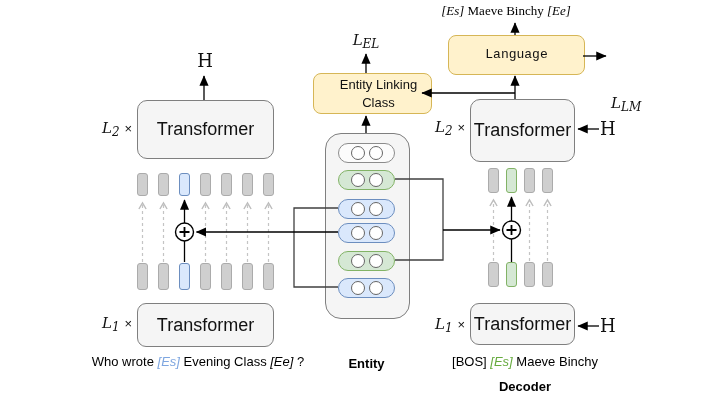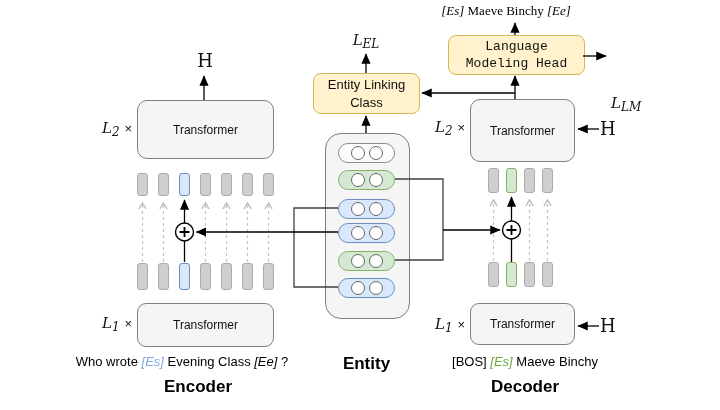--- a/index.html
+++ b/index.html
@@ -1,21 +1,21 @@
 <!DOCTYPE html>
 <html><head>
 <meta charset="utf-8">
 <style>
   html,body{margin:0;padding:0;background:#ffffff;}
   .canvas{position:relative;width:720px;height:410px;background:#ffffff;overflow:hidden;
           font-family:"Liberation Sans",sans-serif;color:#000;}
   .abs{position:absolute;}
   
   .tbox{position:absolute;background:#F5F5F5;border:1px solid #7F7F7F;border-radius:10px;
-        display:flex;align-items:center;justify-content:center;font-size:12px;color:#111;}
+        display:flex;align-items:center;justify-content:center;font-size:18px;color:#111;}
   .ybox{position:absolute;background:#FFF2CC;border:1px solid #D6B656;border-radius:8px;
         display:flex;flex-direction:column;align-items:center;justify-content:center;
         font-size:13px;line-height:1.32;color:#111;text-align:center;}
   .membox{position:absolute;background:#F5F5F5;border:1px solid #7F7F7F;border-radius:16px;}
   
   .trow{position:absolute;display:flex;}
   .enc-row{gap:10px;}
   .dec-row{gap:7px;}
   .token{width:11px;border-radius:3px;box-sizing:border-box;}
   #enc-top-row .token{height:23px;}
@@ -30,21 +30,21 @@
   .pill.plain{background:#FCFCFC;border:1px solid #8C8C8C;}
   .pill.blue{background:#DAE8FC;border:1px solid #6C8EBF;}
   .pill.green{background:#D5E8D4;border:1px solid #82B366;}
   .cell{width:14px;height:14px;border-radius:50%;background:#FFFFFF;border:1px solid #666;box-sizing:border-box;}
   
   .math{font-family:"DejaVu Serif",serif;font-style:italic;font-size:15px;color:#111;}
   .math .msub{font-size:12px;font-style:italic;vertical-align:-3px;letter-spacing:0;}
   .mtimes{font-family:"Liberation Sans",sans-serif;font-style:normal;font-size:13px;}
   .hlbl{font-family:"DejaVu Serif",serif;font-size:18px;color:#111;}
   .caption{font-size:13px;text-align:center;white-space:nowrap;}
-  .seclbl{font-size:17px;font-weight:bold;text-align:center;line-height:18px;}
+  .seclbl{font-size:13px;font-weight:bold;text-align:center;line-height:18px;}
   .es-blue{color:#7EA6E0;font-style:italic;}
   .es-green{color:#67AB3F;font-style:italic;}
   .it{font-style:italic;}
   svg.overlay{position:absolute;left:0;top:0;pointer-events:none;}
 </style>
 </head>
 <body>
 
 <div class="canvas">
 
@@ -72,22 +72,21 @@
       <div class="token gray"></div>
       <div class="token gray"></div>
       <div class="token gray"></div>
     </div>
 
   <div class="tbox" style="left:137px;top:303px;width:135px;height:42px;border-radius:9px;">
     <span>Transformer</span>
   </div>
   <div class="abs math" style="left:86px;top:314px;width:46px;text-align:right;"><span>L</span><span class="msub">1</span> <span class="mtimes">×</span></div>
 
-  <div class="abs caption" style="left:37px;top:354px;width:290px;"><span>Who wrote </span><span class="es-blue">[Es]</span><span> Evening Class </span><span class="it">[Ee]</span><span> ?</span></div>
-  <div class="abs seclbl" style="left:53px;top:378px;width:290px;">Encoder</div>
+  <div class="abs caption" style="left:53px;top:354px;width:290px;"><span>Who wrote </span><span class="es-blue">[Es]</span><span> Evening Class </span><span class="it">[Ee]</span><span> ?</span></div>
 
   <div class="membox" id="memory-box" style="left:325px;top:133px;width:83px;height:184px;">
       <div class="pill plain" style="top: 9px;">
         <span class="cell"></span>
         <span class="cell"></span>
       </div>
       <div class="pill green" style="top: 36px;">
         <span class="cell"></span>
         <span class="cell"></span>
       </div>
@@ -105,29 +104,28 @@
       </div>
       <div class="pill blue" style="top: 144px;">
         <span class="cell"></span>
         <span class="cell"></span>
       </div>
     </div>
   <div class="abs seclbl" style="left:316px;top:355px;width:101px;">
     <div>Entity</div>
   </div>
 
-  <div class="ybox" style="left:313px;top:73px;width:105px;height:39px;">
+  <div class="ybox" style="left:313px;top:73px;width:105px;height:39px;padding-left:12px;">
     <div>Entity Linking</div>
     <div>Class</div>
   </div>
   <div class="abs math" style="left:344px;top:31px;width:44px;text-align:center;"><span>L</span><span class="msub">EL</span></div>
 
   <div class="ybox" style="left:448px;top:35px;width:135px;height:38px;font-family:Liberation Mono, monospace;">
     <div>Language</div>
-    <div>Modeling Head</div>
   </div>
   <div class="abs math" style="left:611px;top:46px;width:50px;margin-top:48px;"><span>L</span><span class="msub">LM</span></div>
 
   <div class="abs caption" style="left:406px;top:3px;width:200px;font-family:Liberation Serif, serif;"><span class="it">[Es]</span><span> Maeve Binchy </span><span class="it">[Ee]</span></div>
 
   <div class="tbox" style="left:470px;top:99px;width:103px;height:61px;">
     <span>Transformer</span>
   </div>
   <div class="abs math" style="left:421px;top:118px;width:44px;text-align:right;"><span>L</span><span class="msub">2</span> <span class="mtimes">×</span></div>
   <div class="abs hlbl" style="left:600px;top:118px;width:22px;">H</div>

